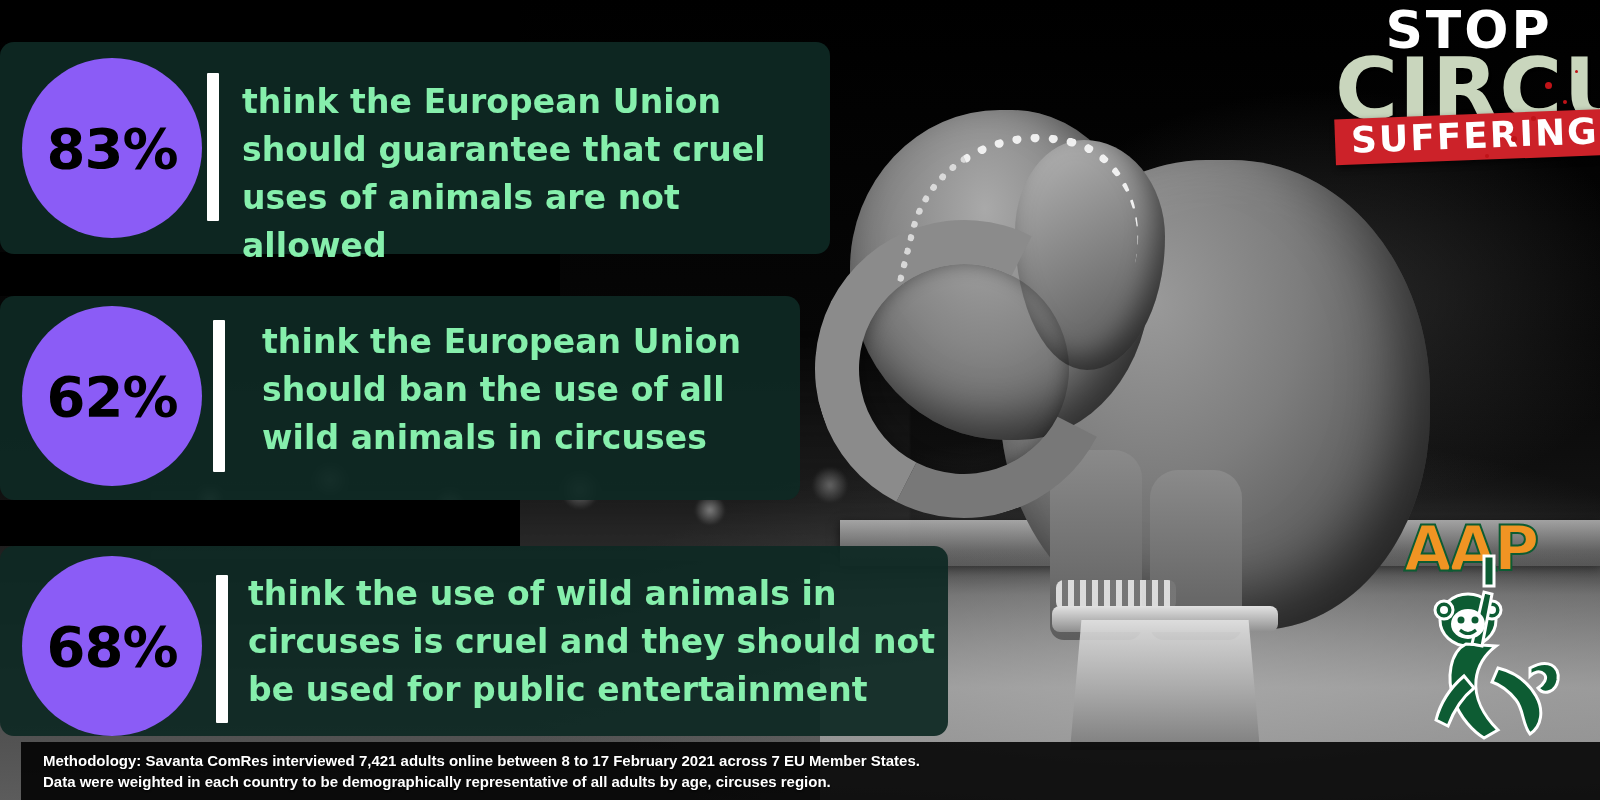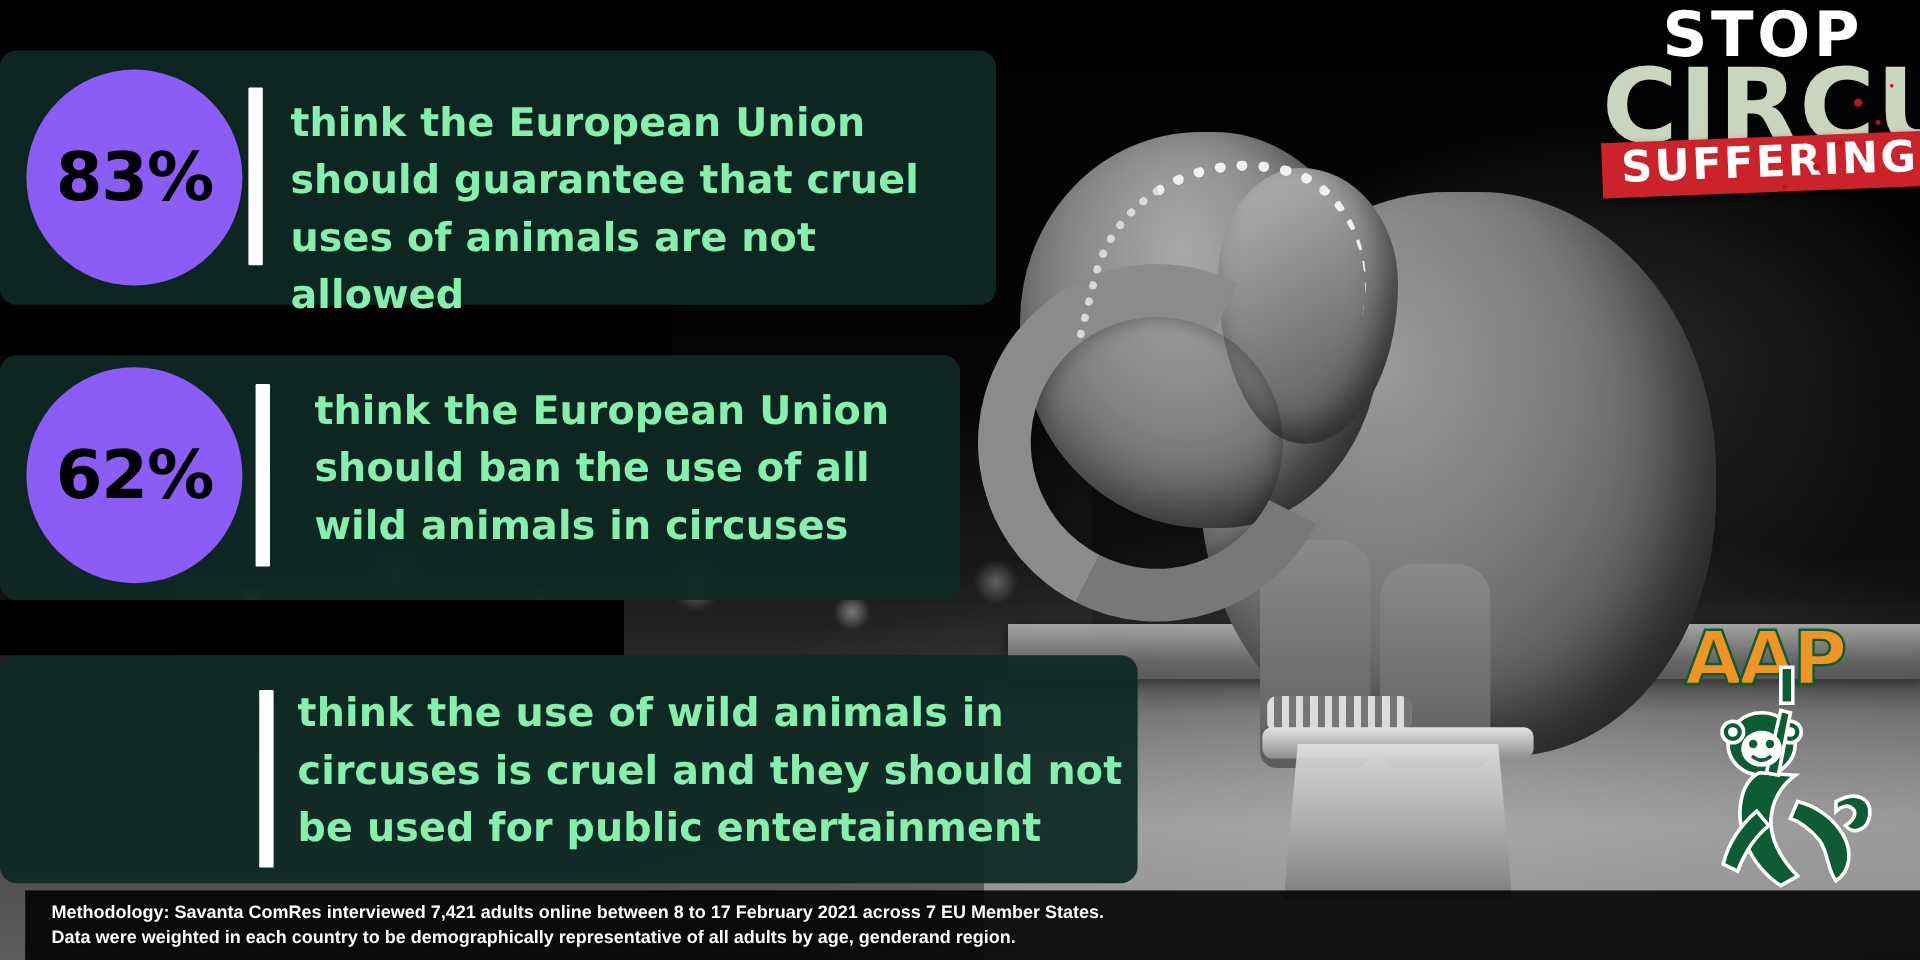--- a/index.html
+++ b/index.html
@@ -283,20 +283,23 @@
   <div class="ptext" style="left:242px; top:78px; width:575px;">think the European Union should guarantee that cruel uses of animals are not allowed</div>
 
   <div class="panel" style="left:0; top:296px; width:800px; height:204px;"></div>
   <div class="circle" style="left:22px; top:306px; width:180px; height:180px;">
     <span>62%</span>
   </div>
   <div class="vbar" style="left:213px; top:320px; width:12px; height:152px;"></div>
   <div class="ptext" style="left:248px; top:318px; width:535px;margin-left:14px;">think the European Union should ban the use of all wild animals in circuses</div>
 
   <div class="panel" style="left:0; top:546px; width:948px; height:190px;"></div>
+  <div class="circle" style="left:22px; top:556px; width:180px; height:180px;">
+    <span>68%</span>
+  </div>
   <div class="vbar" style="left:216px; top:575px; width:12px; height:148px;"></div>
   <div class="ptext" style="left:248px; top:570px; width:690px;">think the use of wild animals in circuses is cruel and they should not be used for public entertainment</div>
 
   <div class="logo-aap">
     <div class="aap-word">AAP</div>
     <svg class="aap-monkey" width="170" height="195" viewBox="0 0 170 195">
       <g fill="#0d5c33" stroke="#ffffff" stroke-width="3">
         <path d="M74 38 L74 8 L84 8 L84 38 Z"></path>
         <ellipse cx="58" cy="72" rx="28" ry="26"></ellipse>
         <circle cx="34" cy="62" r="9"></circle>
@@ -315,16 +318,16 @@
       <g fill="#0d5c33" stroke="none">
         <circle cx="51" cy="72" r="3.5"></circle>
         <circle cx="65" cy="72" r="3.5"></circle>
         <path d="M50 82 Q58 89 66 82" fill="none" stroke="#0d5c33" stroke-width="3"></path>
       </g>
     </svg>
   </div>
 
   <div class="footer">
     <div class="footer-line l1">Methodology: Savanta ComRes interviewed 7,421 adults online between 8 to 17 February 2021 across 7 EU Member States.</div>
-    <div class="footer-line l2">Data were weighted in each country to be demographically representative of all adults by age, genderand region.</div>
+    <div class="footer-line l2">Data were weighted in each country to be demographically representative of all adults by age, circuses region.</div>
   </div>
 
 </div>
 
 </body></html>

